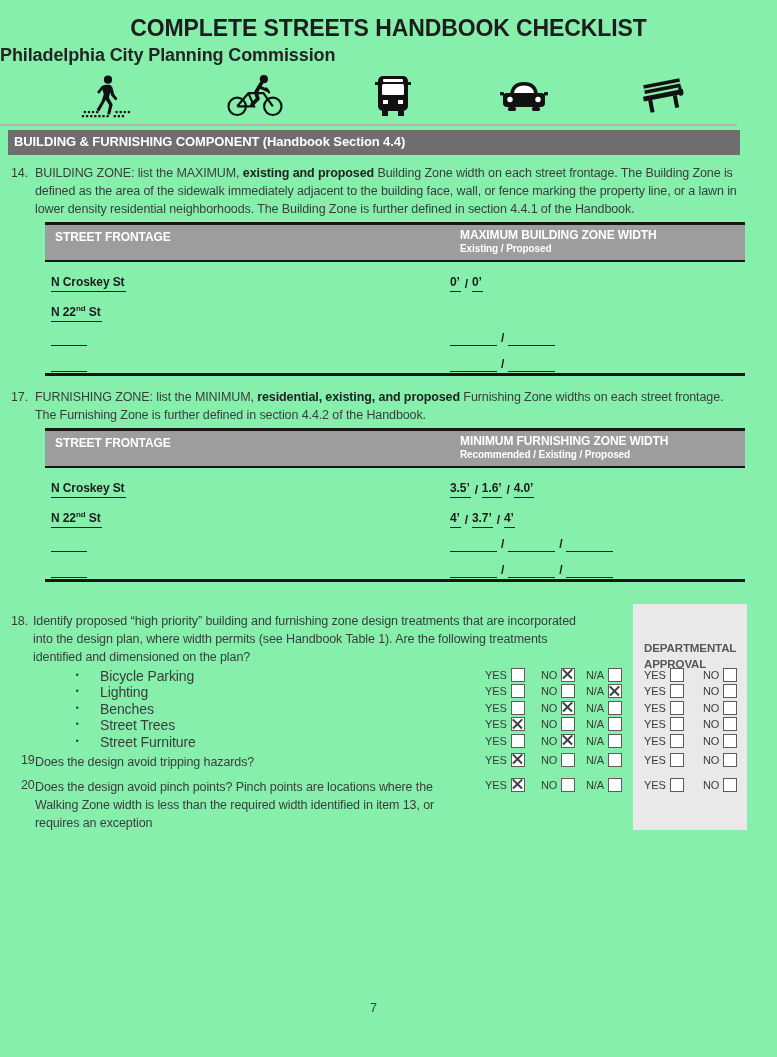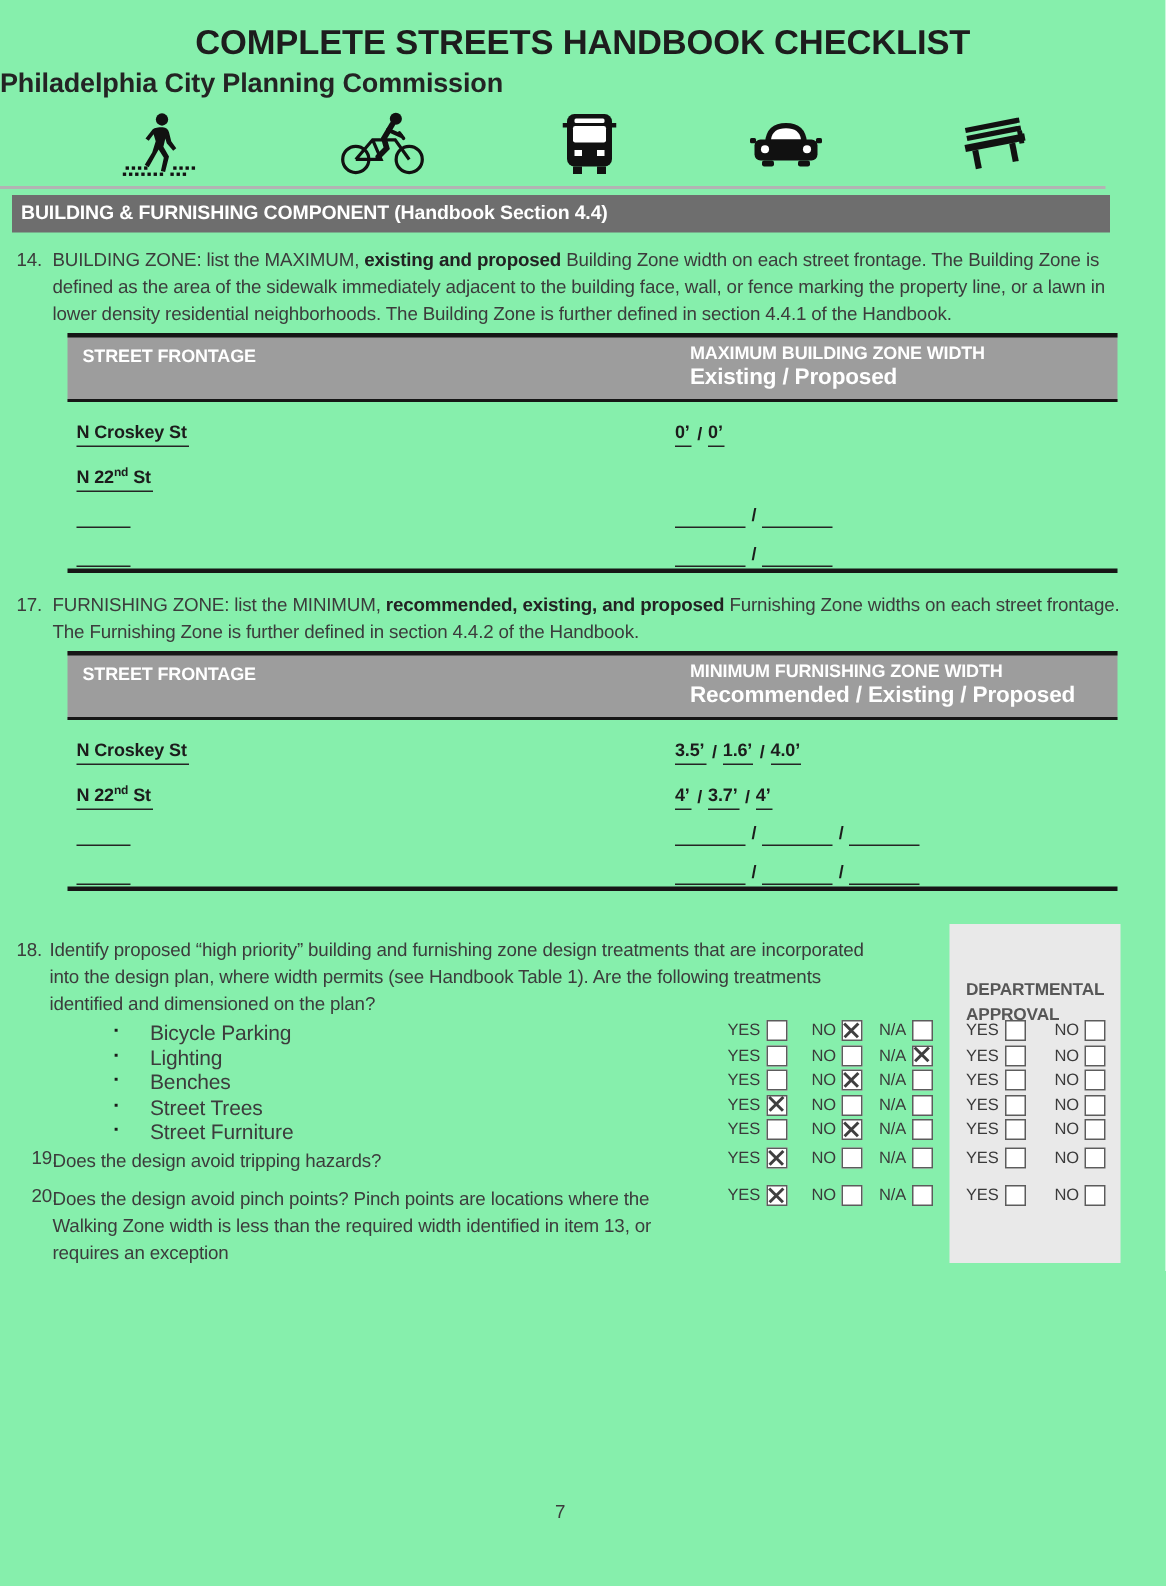--- a/index.html
+++ b/index.html
@@ -26,21 +26,21 @@
   .item b { color:#222; }
   
   .ctable { margin:4px 32px 0 45px; width:700px; border-bottom:3px solid #161616; }
   .thead {
     display:grid; grid-template-columns:399px 295px; background:#9d9d9d; color:#fff;
     border-top:3px solid #161616; border-bottom:2.5px solid #161616;
     padding:3px 0 4px 6px; align-items:start;gap:10px;
   }
   .th1 { font-size:12px; font-weight:bold; padding-left:4px; padding-top:2px; }
   .th2 { font-size:12px; font-weight:bold; line-height:1.25; }
-  .th2 .sub { font-size:15px; font-weight:bold; }
+  .th2 .sub { font-size:10px; font-weight:bold; }
   .trow { display:grid; grid-template-columns:399px 295px; padding-left:6px; align-items:end; }
   .trow.r1 { height:33px; padding-bottom:3px; }
   .trow.r2 { height:30px; padding-bottom:3px; }
   .trow.r3 { height:25px; padding-bottom:4px; }
   .trow.r4 { height:23px; padding-bottom:1px; }
   .slot {
     display:inline-block; border-bottom:1.7px solid #242424; font-weight:bold;
     color:#1c1c1c; font-size:12px; line-height:1.15; padding:0 1px 1px 0; vertical-align:bottom;
   }
   .slot sup { font-size:8px; }
@@ -191,21 +191,21 @@
       <div><span class="slot blank-val"></span><span class="sep">/</span><span class="slot blank-val"></span></div>
     </div>
     <div class="trow r4">
       <div><span class="slot blank-name"></span></div>
       <div><span class="slot blank-val"></span><span class="sep">/</span><span class="slot blank-val"></span></div>
     </div>
   </div>
 
   <div class="item" style="margin-top:12px;">
     <span class="num">17.</span>
-    <div class="itext"><span>FURNISHING ZONE: list the MINIMUM, </span><b>recommended, existing, and proposed</b><span> Furnishing Zone widths on each street frontage. The Furnishing Zone is further defined in section 4.4.2 of the Handbook.</span></div>
+    <div class="itext"><span>FURNISHING ZONE: list the MINIMUM, </span><b>residential, existing, and proposed</b><span> Furnishing Zone widths on each street frontage. The Furnishing Zone is further defined in section 4.4.2 of the Handbook.</span></div>
   </div>
 
   <div class="ctable">
     <div class="thead">
       <div class="th1">STREET FRONTAGE</div>
       <div class="th2">
         <div>MINIMUM FURNISHING ZONE WIDTH</div>
         <div class="sub">Recommended / Existing / Proposed</div>
       </div>
     </div>

